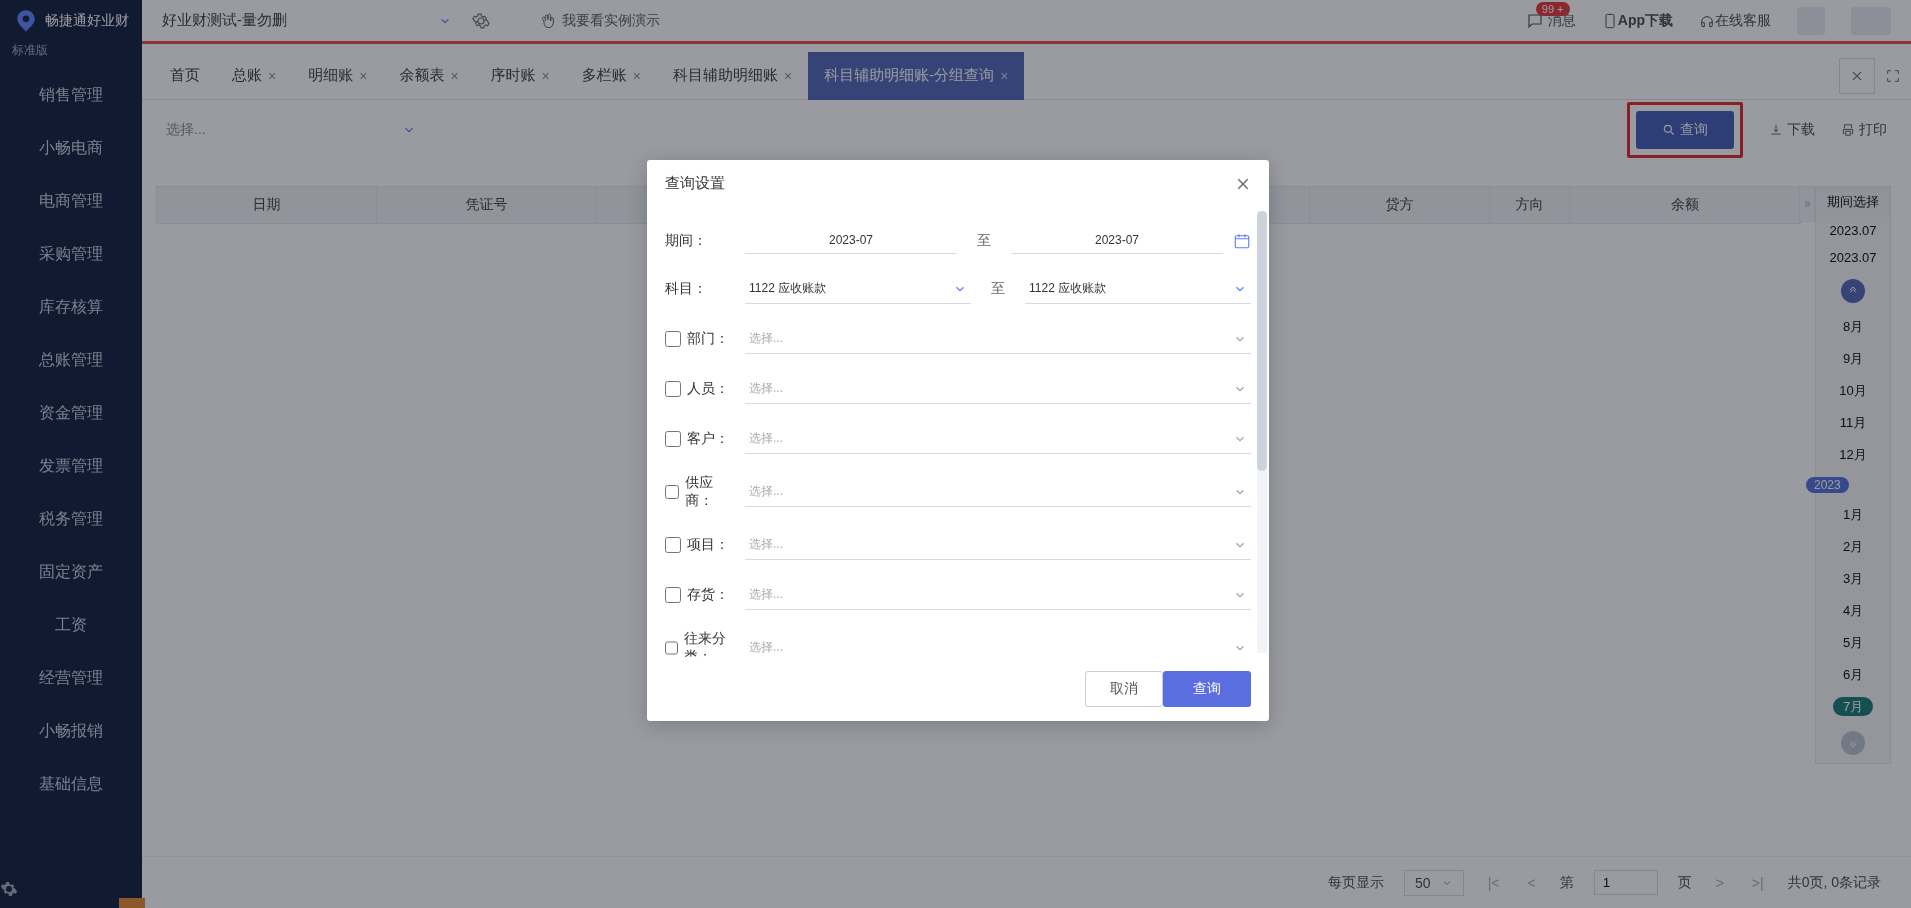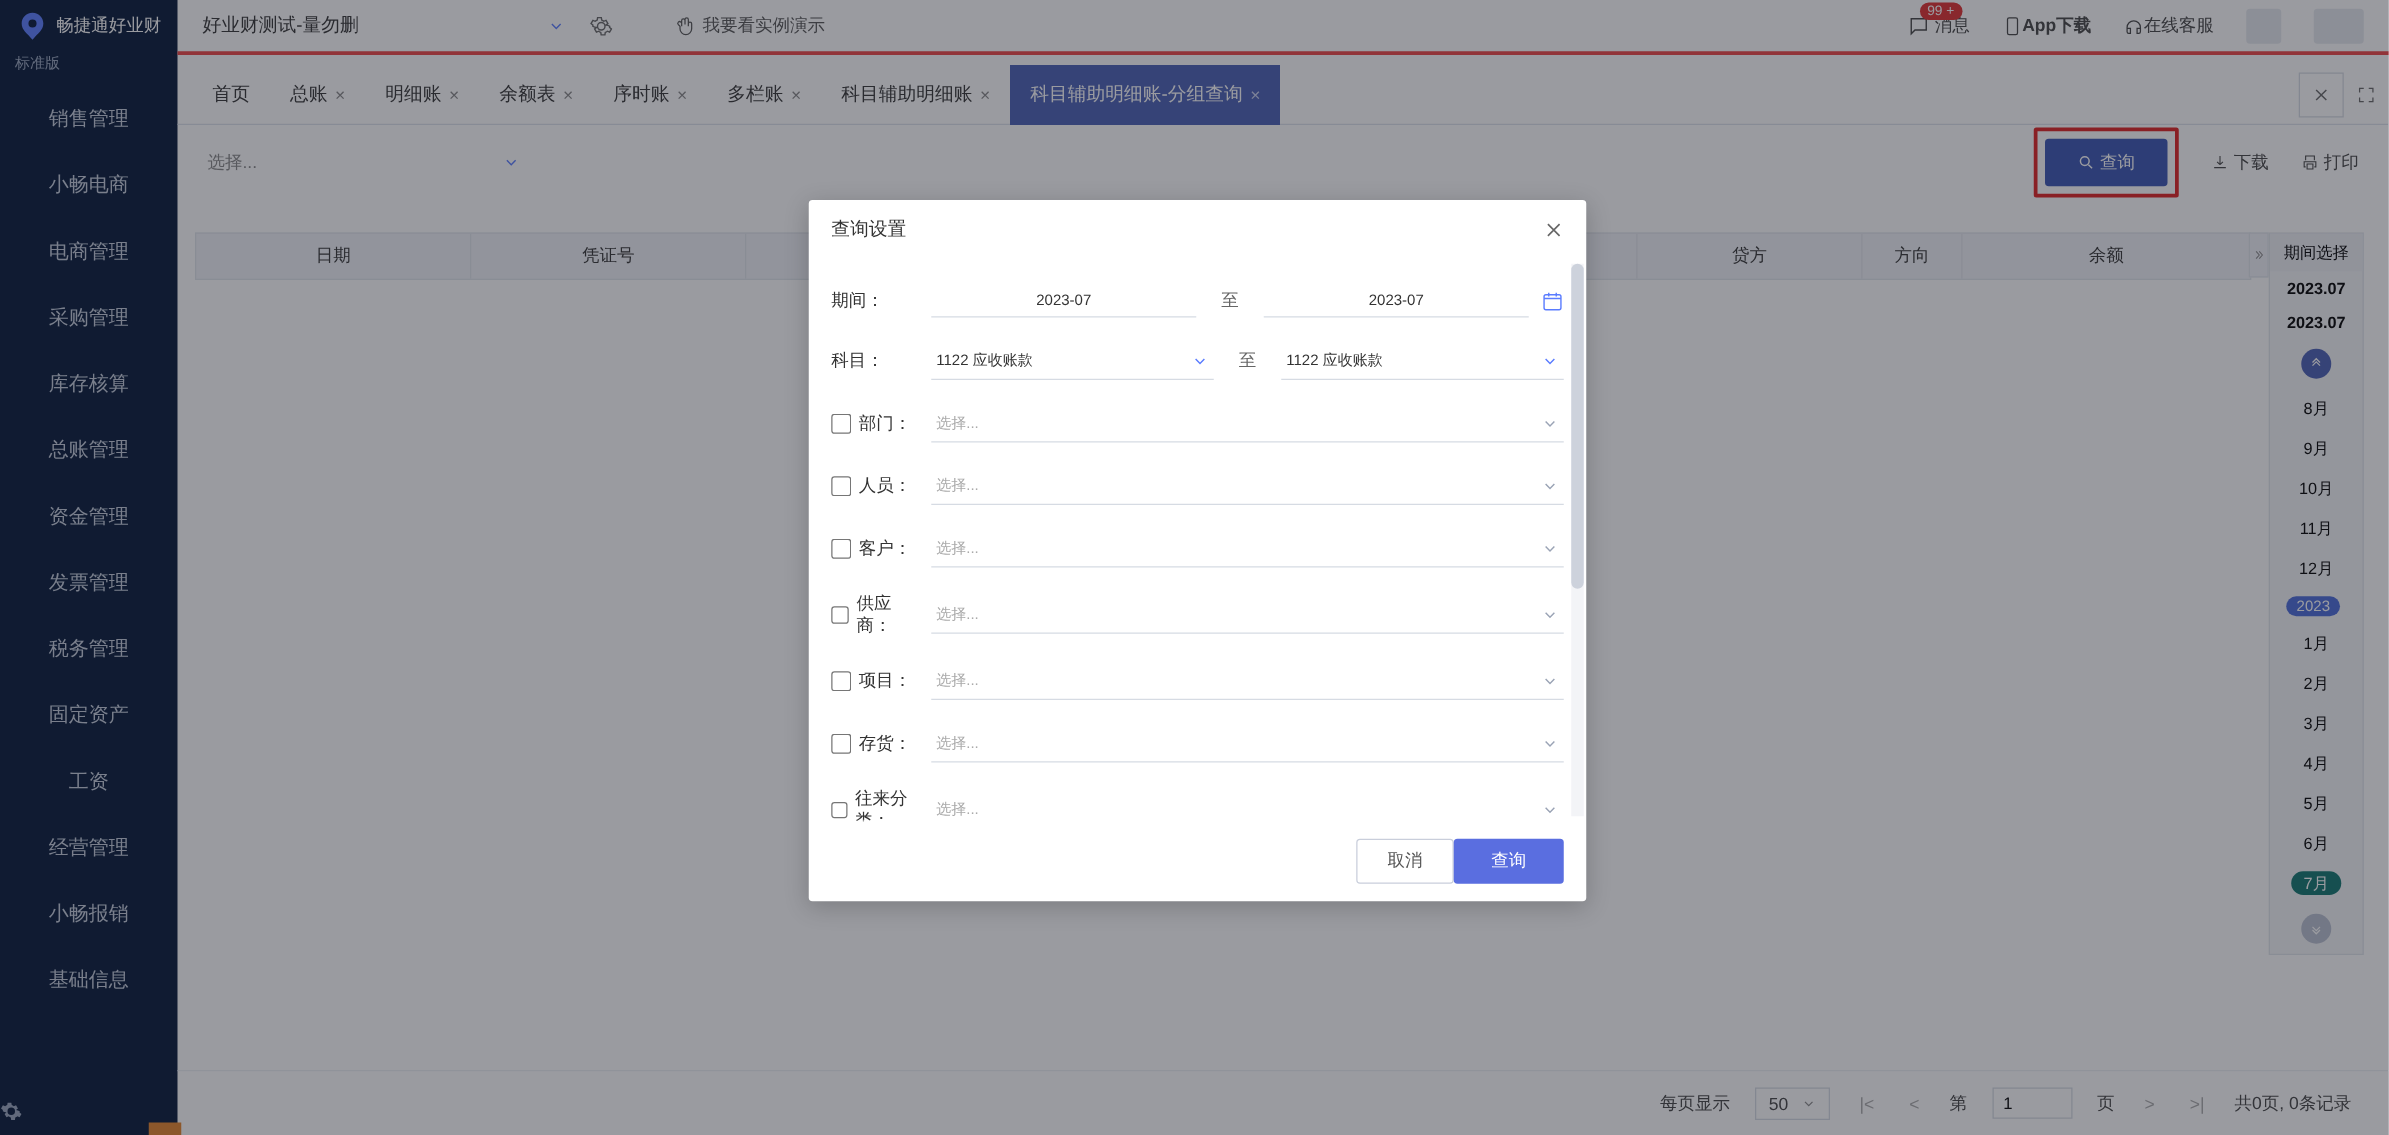--- a/index.html
+++ b/index.html
@@ -48,21 +48,21 @@
 .action-link { color: #444; font-size: 14px; display: flex; align-items: center; gap: 4px; }
 
 
 .table-header { position: absolute; left: 156px; top: 186px; right: 110px; height: 38px; background: #f0f2f7; border: 1px solid #e1e5ec; display: flex; }
 .th { border-right: 1px solid #e1e5ec; display: flex; align-items: center; justify-content: center; font-size: 14px; color: #333; }
 .table-body { position: absolute; left: 156px; top: 224px; right: 110px; bottom: 60px; background: #fff; }
 
 
 .period-panel { position: absolute; right: 20px; top: 186px; width: 76px; background: #f5f6f8; border: 1px solid #e1e5ec; font-size: 13px; }
 .period-panel .pp-title { background: #eef0f5; text-align: center; padding: 6px 0; font-size: 13px; }
-.period-panel .pp-date { text-align: center; padding: 6px 0; font-weight: bold; }
+.period-panel .pp-date { text-align: center; padding: 6px 0; font-weight: normal; }
 .period-panel .pp-collapse { width: 24px; height: 24px; background: #4a5fb4; color:#fff; border-radius: 50%; margin: 8px auto; display:flex; align-items:center; justify-content:center; font-size:12px;}
 .period-panel .pp-month { text-align: center; padding: 7px 0; }
 .period-panel .pp-year-badge { background: #4a6bd9; color: #fff; border-radius: 10px; padding: 1px 8px; font-size: 12px; display: inline-block; margin: 6px 0 6px 8px; position: relative; left:-18px;}
 .period-panel .pp-month.active span { background: #0f766e; color: #fff; border-radius: 10px; padding: 2px 10px; }
 .period-toggle { position: absolute; right: 96px; top: 186px; width: 16px; height: 36px; background: #f0f2f7; border:1px solid #e1e5ec; display:flex; align-items:center; justify-content:center; color:#888; font-size:12px;}
 
 
 .footer { position: absolute; left: 142px; right: 0; bottom: 0; height: 52px; display: flex; align-items: center; justify-content: flex-end; padding: 0 30px; gap: 20px; font-size: 14px; color: #444; border-top: 1px solid #edf0f5; }
 .footer .page-size-sel { border: 1px solid #d6dbe3; padding: 4px 10px; display: flex; align-items: center; gap: 10px; }
 .footer .page-input { border: 1px solid #d6dbe3; padding: 4px 8px; width: 64px; text-align: left; }
@@ -277,21 +277,21 @@
         <path fill="none" stroke="#fff" stroke-width="2" d="M6 15l6-6 6 6M6 10l6-6 6 6"></path>
       </svg>
   </div>
   <div id="months-top">
       <div class="pp-month"><span>8月</span></div>
       <div class="pp-month"><span>9月</span></div>
       <div class="pp-month"><span>10月</span></div>
       <div class="pp-month"><span>11月</span></div>
       <div class="pp-month"><span>12月</span></div>
     </div>
-  <div style="text-align:right"><span class="pp-year-badge">2023</span></div>
+  <div style="text-align:left"><span class="pp-year-badge">2023</span></div>
   <div id="months-bottom">
       <div class="pp-month"><span>1月</span></div>
       <div class="pp-month"><span>2月</span></div>
       <div class="pp-month"><span>3月</span></div>
       <div class="pp-month"><span>4月</span></div>
       <div class="pp-month"><span>5月</span></div>
       <div class="pp-month"><span>6月</span></div>
       <div class="pp-month active"><span>7月</span></div>
     </div>
   <div class="pp-collapse" style="background:#b8bfcf">

